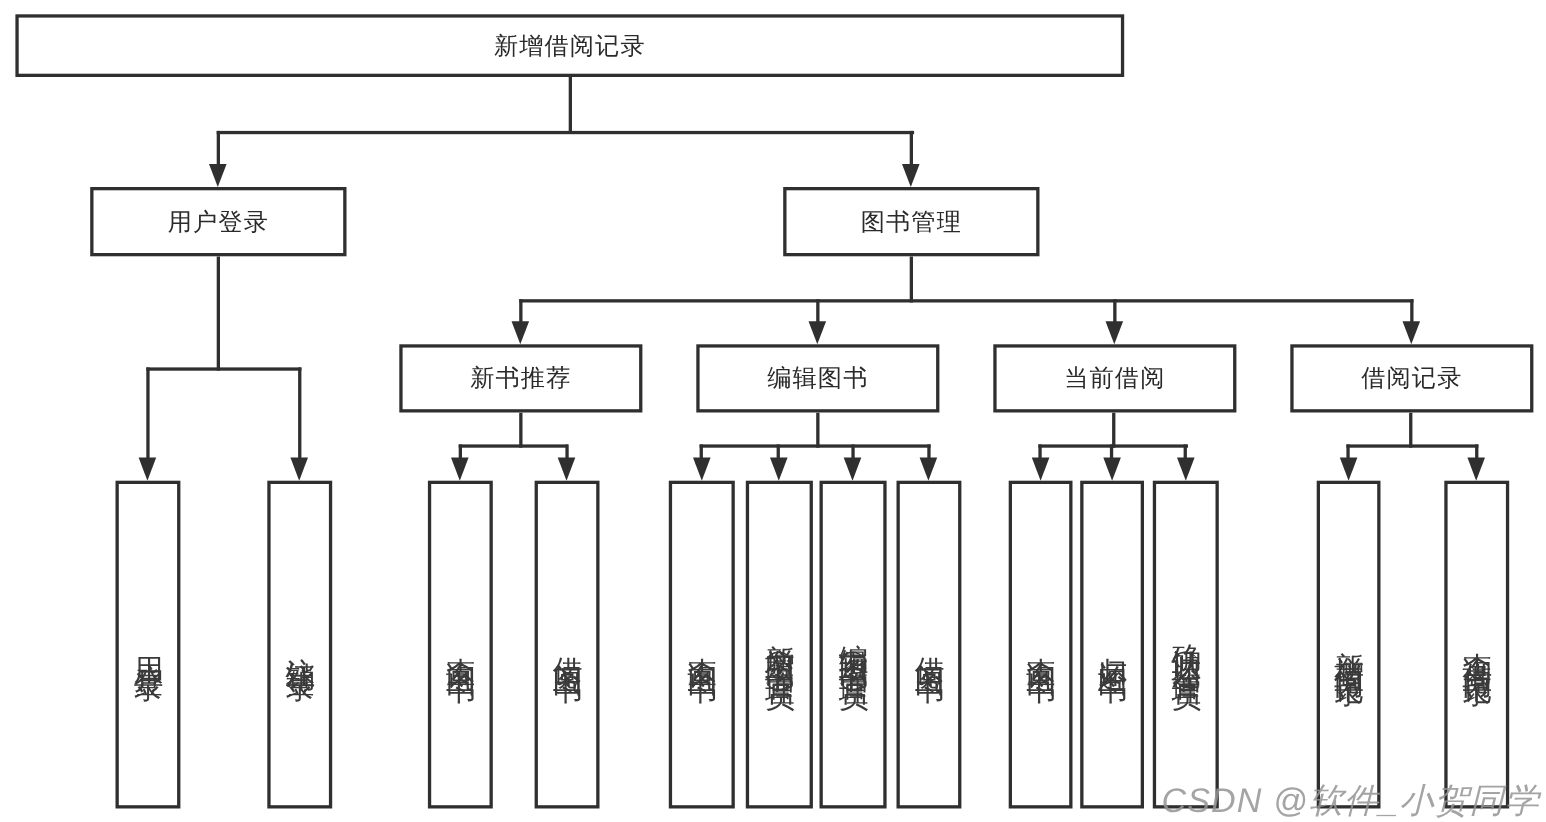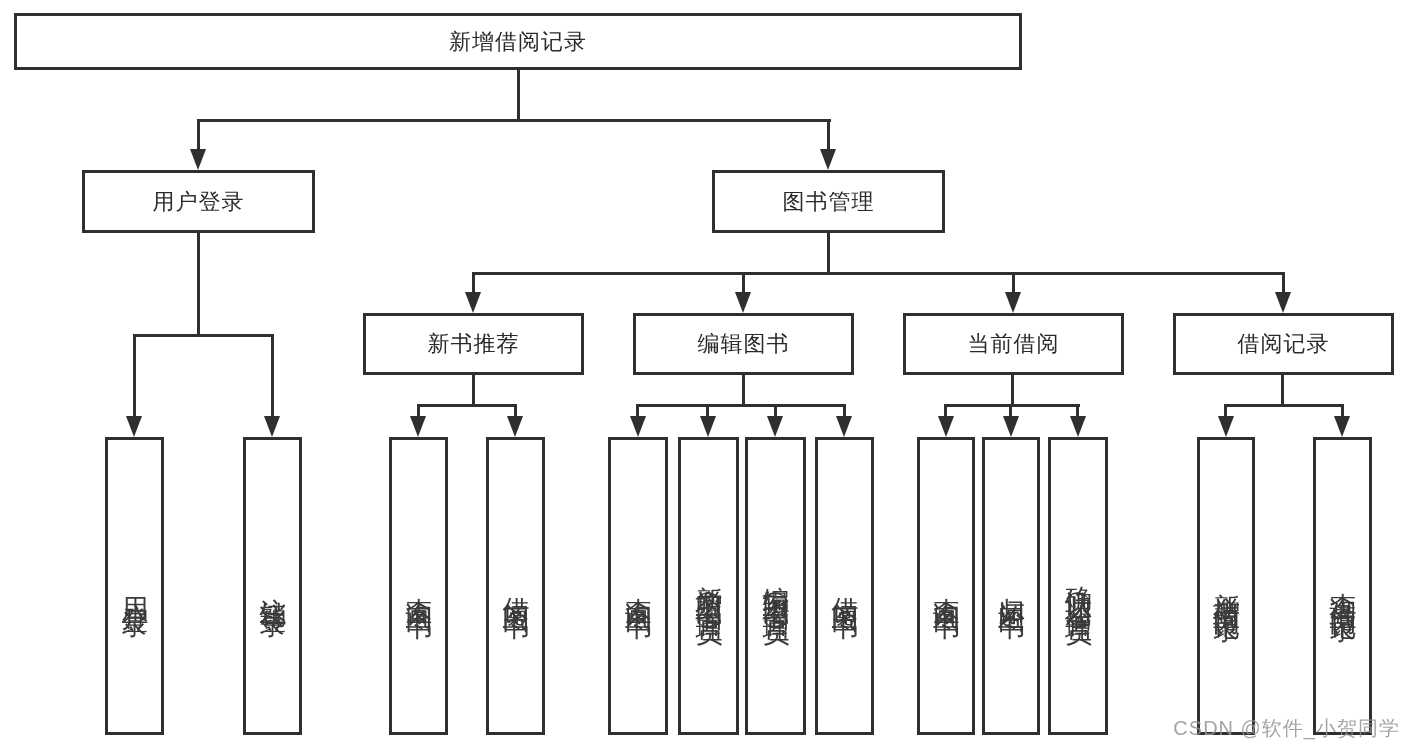--- a/index.html
+++ b/index.html
@@ -19,22 +19,22 @@
     white-space:nowrap;
   }
   .vl{position:absolute;width:3px;background:#2f2f2f;}
   .hl{position:absolute;height:3px;background:#2f2f2f;}
   .ar{
     position:absolute;width:0;height:0;
     border-left:8px solid transparent;border-right:8px solid transparent;
     border-top:21px solid #2f2f2f;
   }
   .watermark{
-    position:absolute;top:714px;right:5px;font-size:20px;line-height:28px;
-    color:rgba(148,148,148,0.85);letter-spacing:1px;white-space:nowrap;
+    position:absolute;top:714px;right:5px;font-size:31px;line-height:28px;
+    color:rgba(148,148,148,0.85);letter-spacing:1px;white-space:nowrap;font-style:italic;
   }
 </style>
 </head>
 <body>
 
 <div class="canvas">
 
   <div class="vl" style="left:517px;top:70px;height:51px"></div>
   <div class="hl" style="left:197px;top:119px;width:634px"></div>
   <div class="vl" style="left:197px;top:119px;height:33px"></div>

